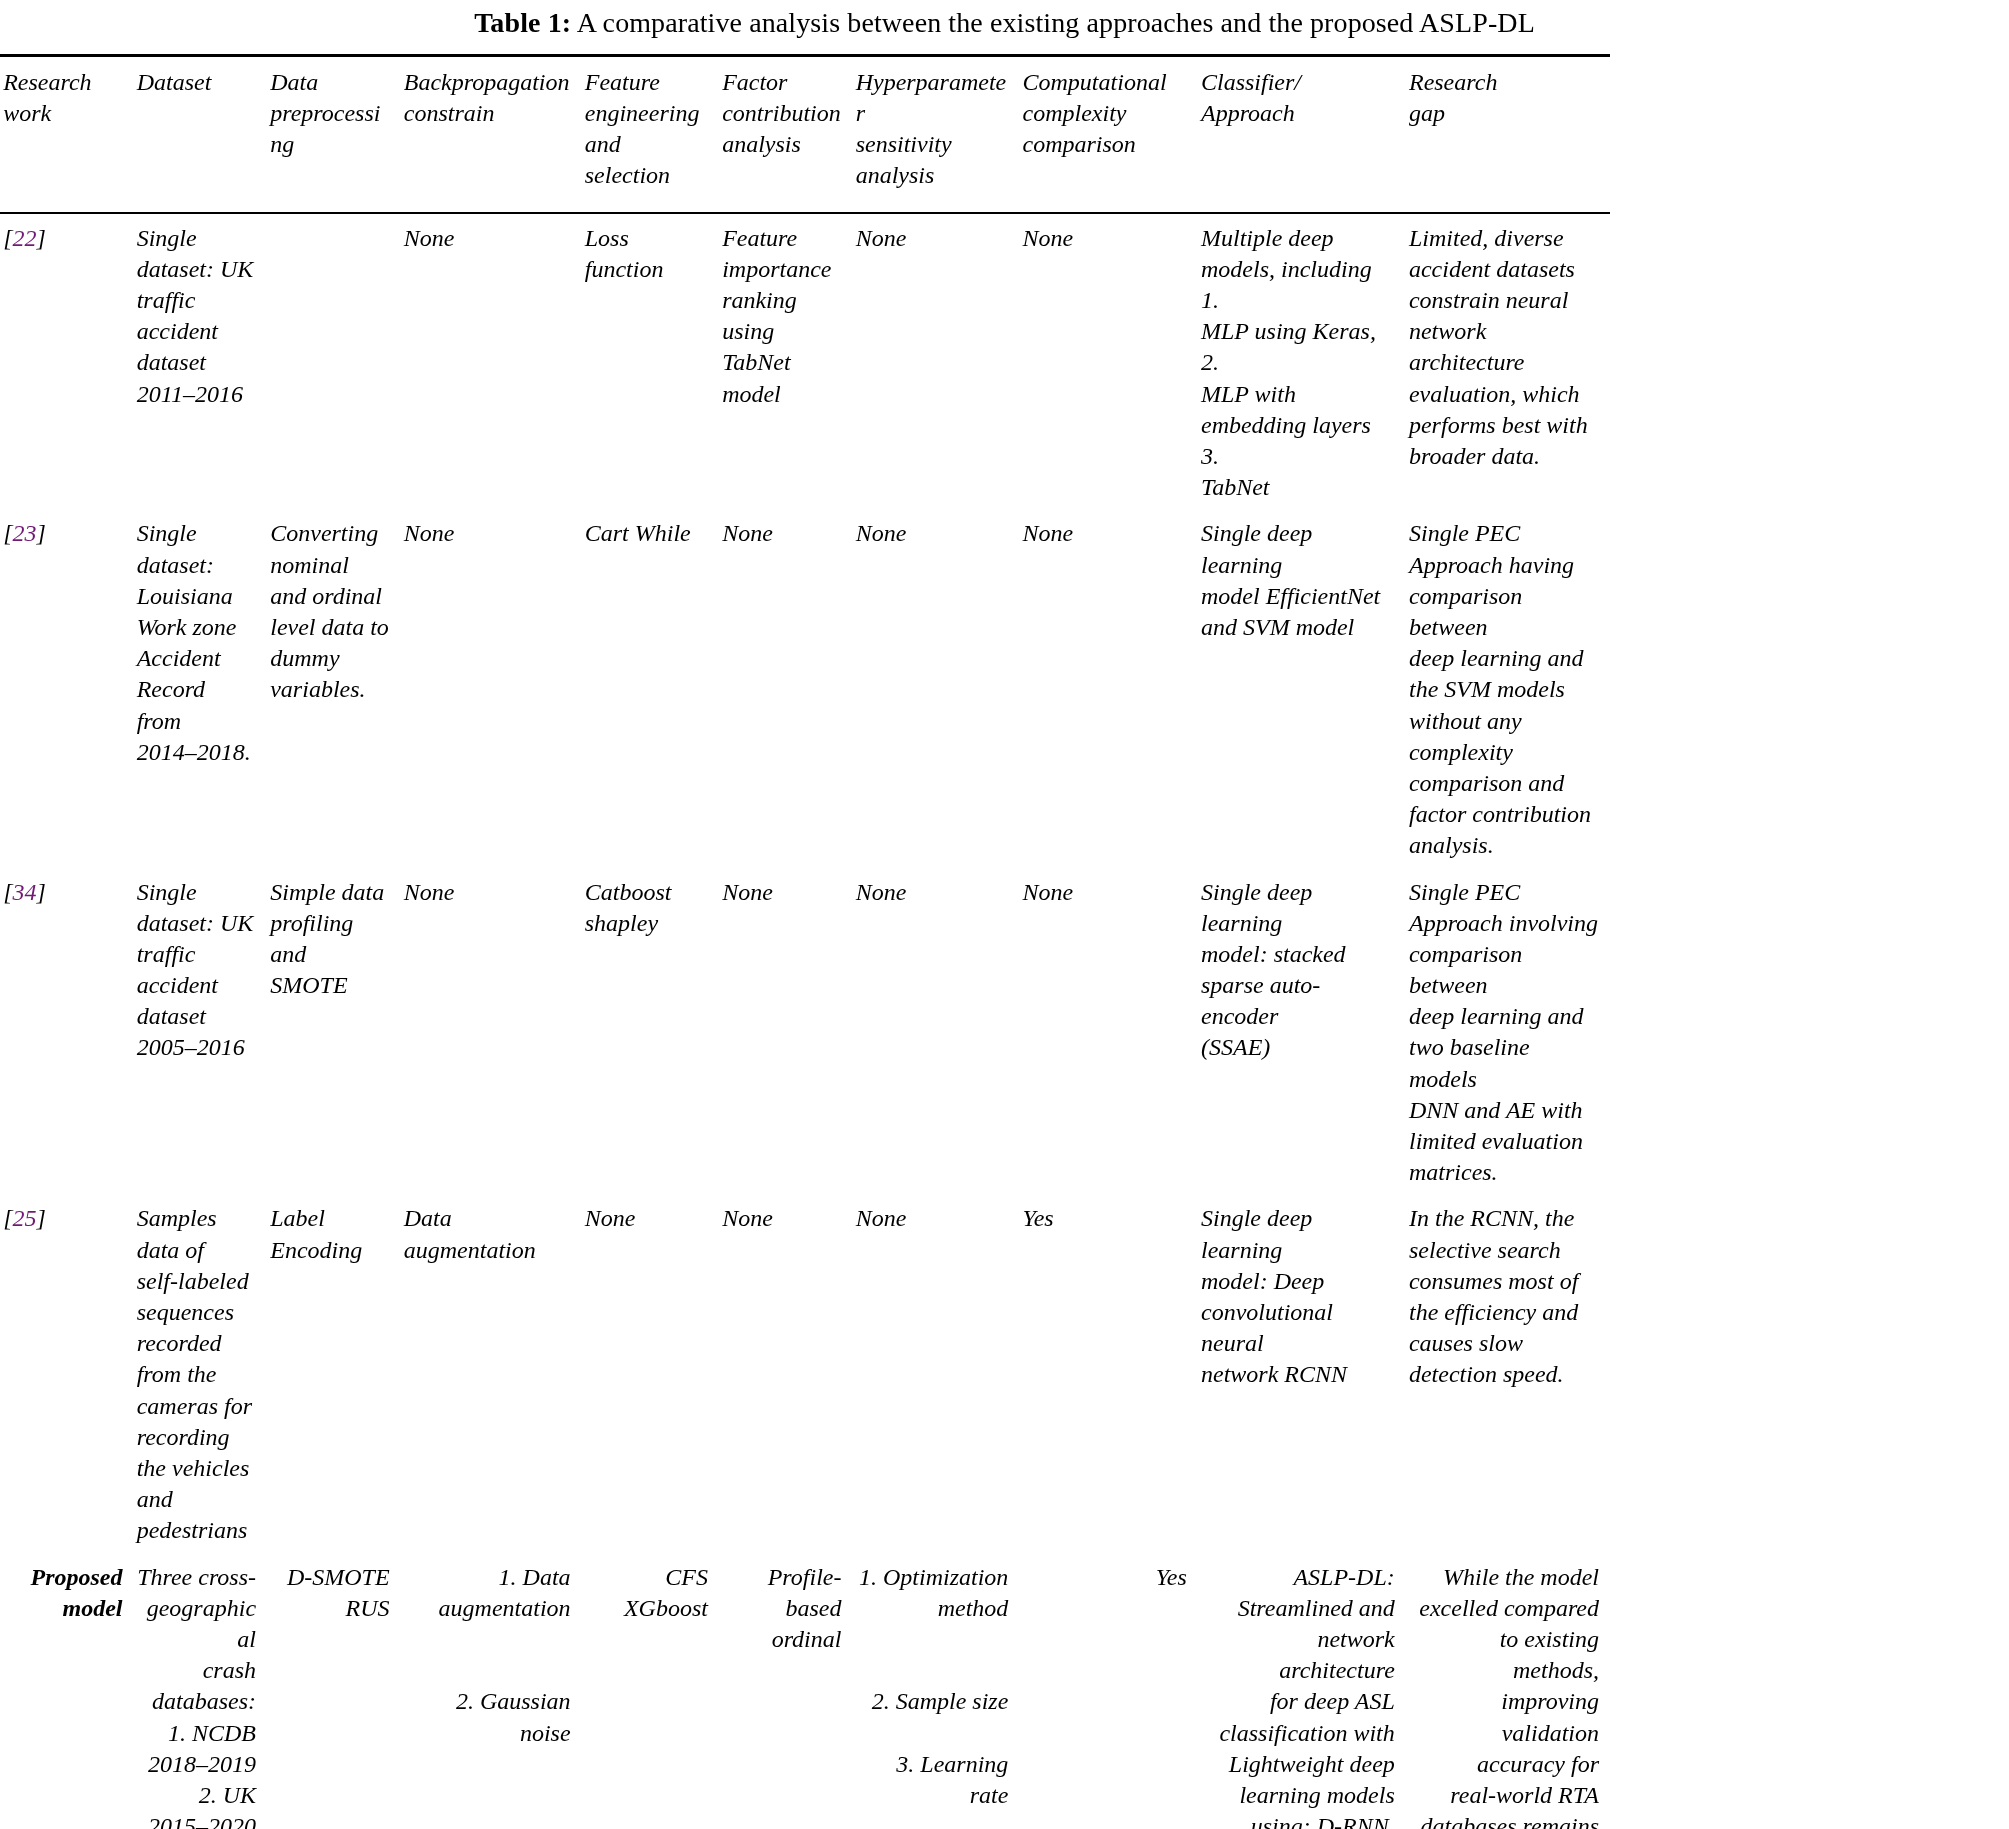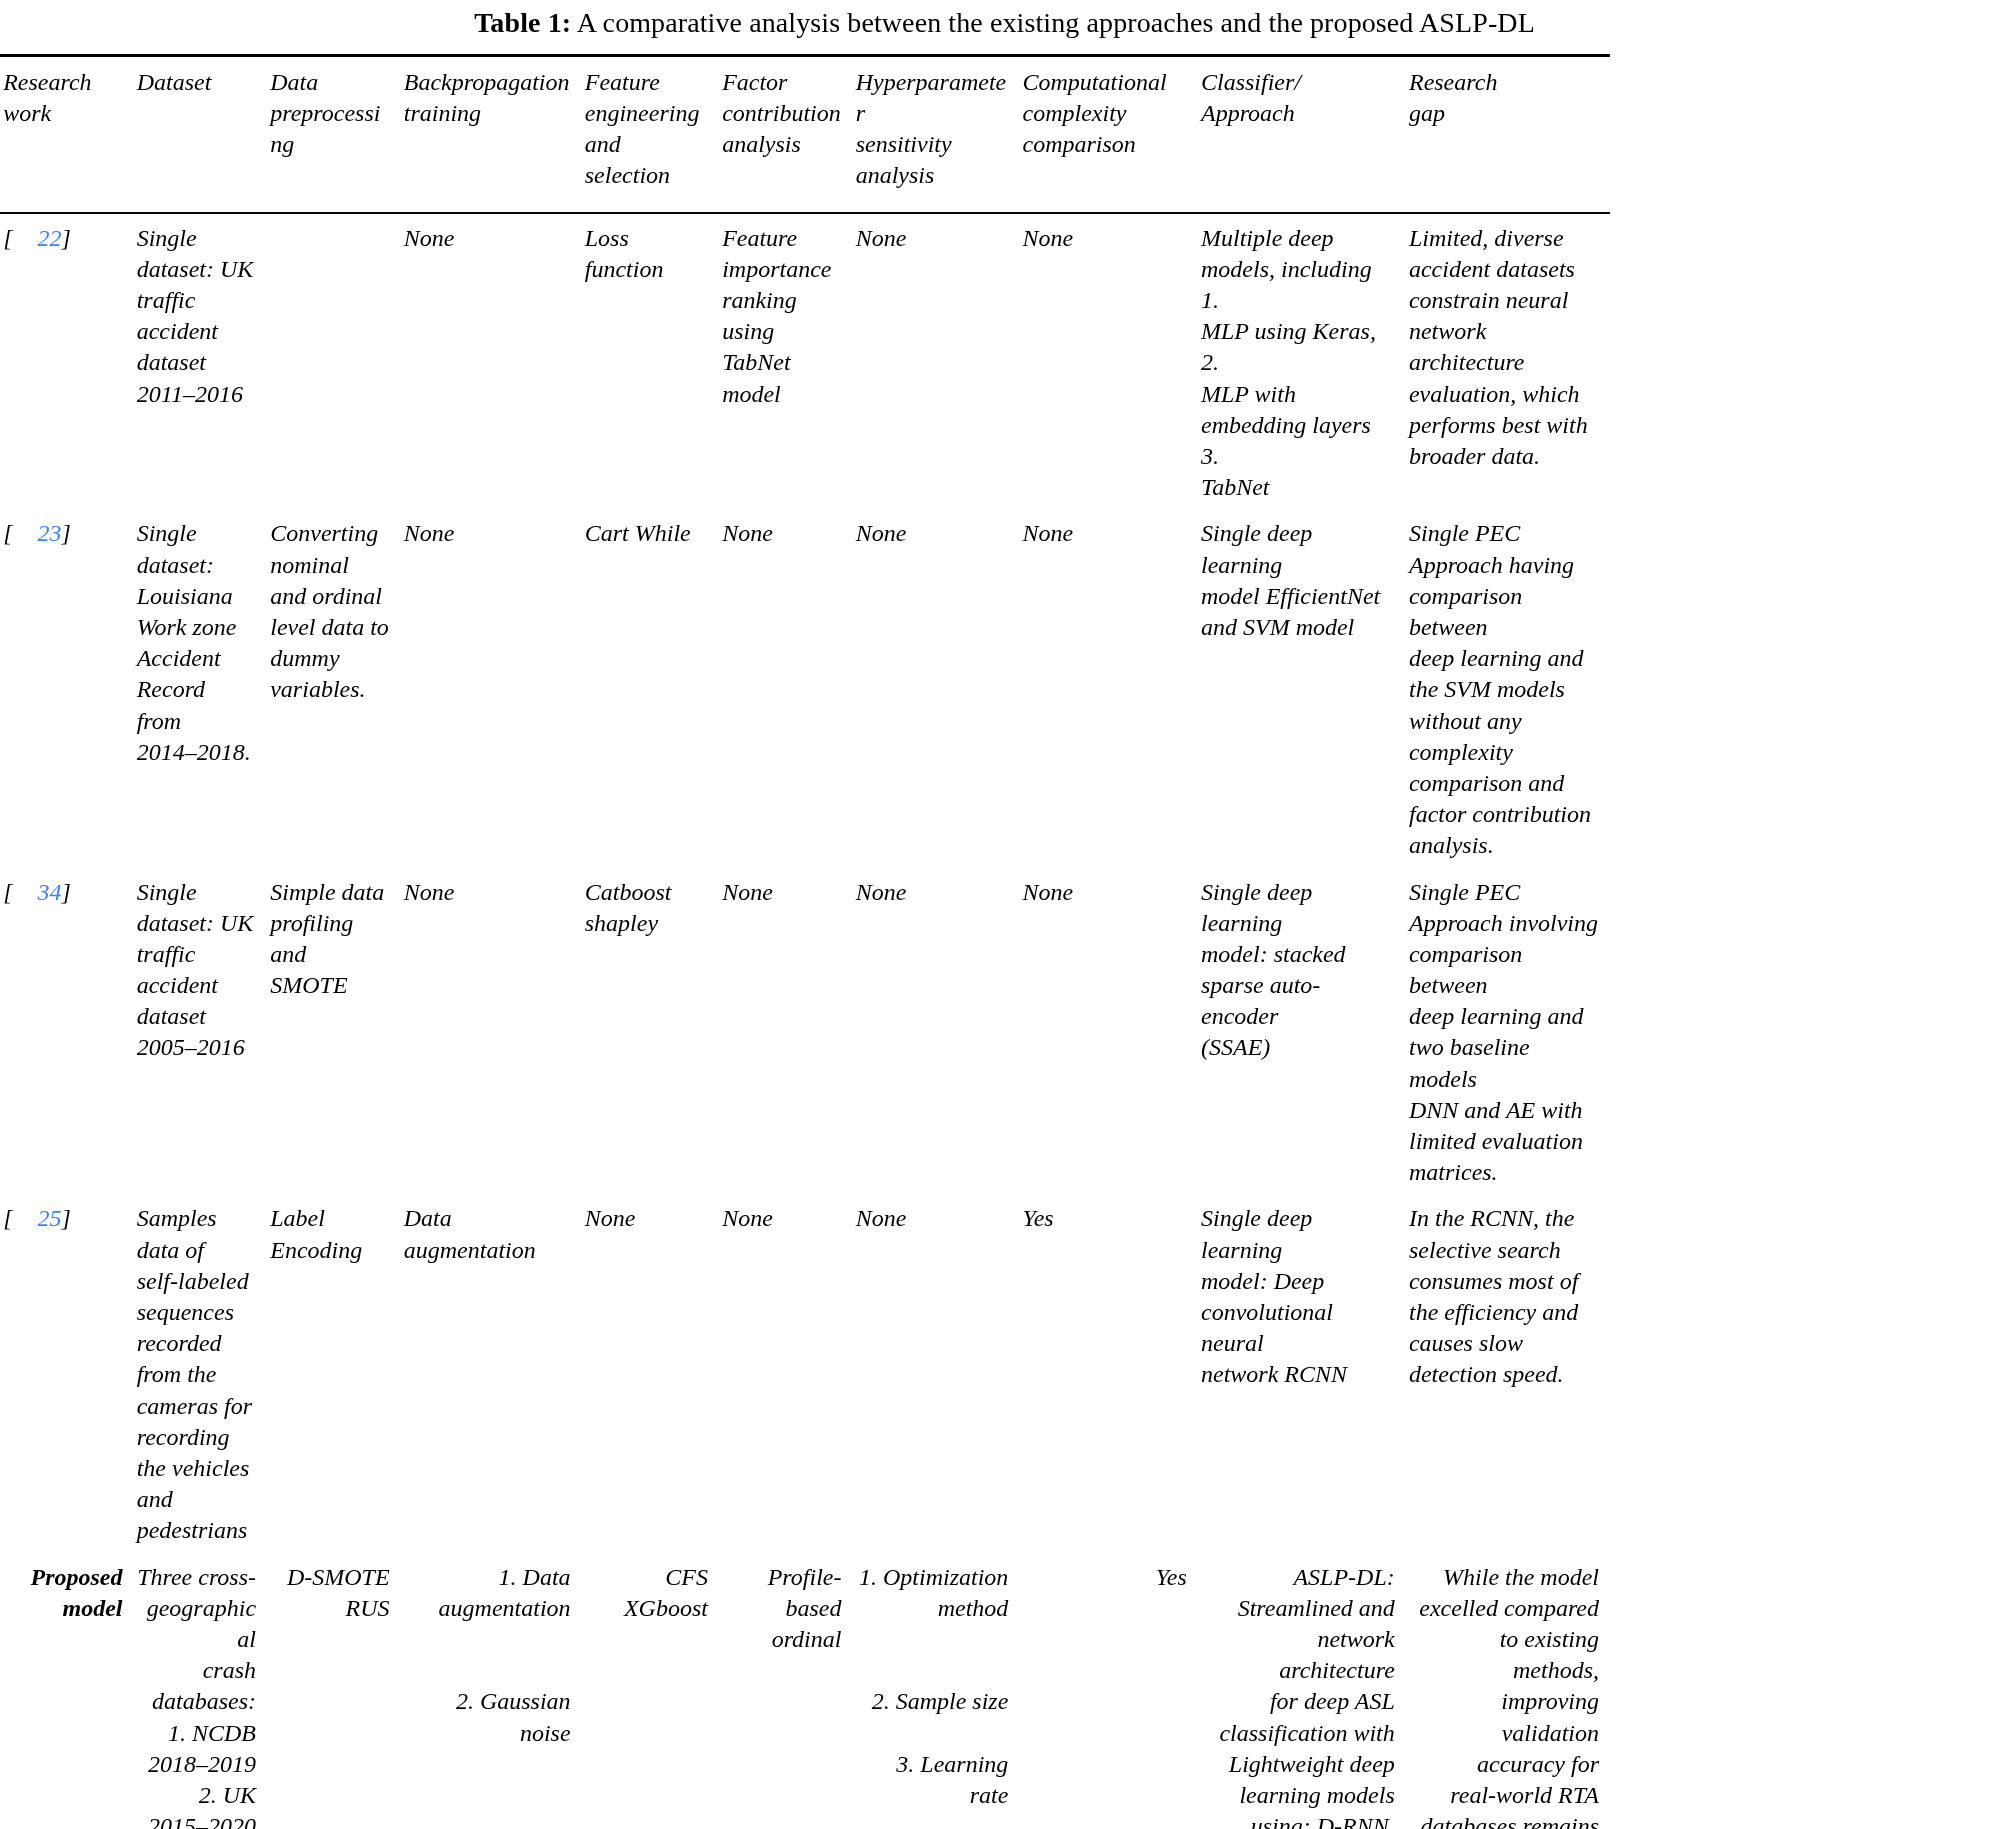--- a/index.html
+++ b/index.html
@@ -67,22 +67,21 @@
     padding-top: 8.7px;
     padding-bottom: 6.4px;
   }
   .cellbox {
     white-space: pre-line;
   }
   .ref {
     color: #000000;
   }
   .ref .num {
-    color: #3b82f6;
-    margin-left: 25px;
+    color: #701a75;
   }
   .bold {
     font-weight: bold;
   }
   
   col.c0 { width: 104px; }
   col.c1 { width: 104px; }
   col.c2 { width: 104px; }
   col.c3 { width: 141px; }
   col.c4 { width: 107px; }
@@ -123,21 +122,21 @@
           </th>
         <th>
             <div class="cellbox">Dataset</div>
           </th>
         <th>
             <div class="cellbox">Data
 preprocessing</div>
           </th>
         <th>
             <div class="cellbox">Backpropagation
-training</div>
+constrain</div>
           </th>
         <th>
             <div class="cellbox">Feature
 engineering
 and
 selection</div>
           </th>
         <th>
             <div class="cellbox">Factor
 contribution

